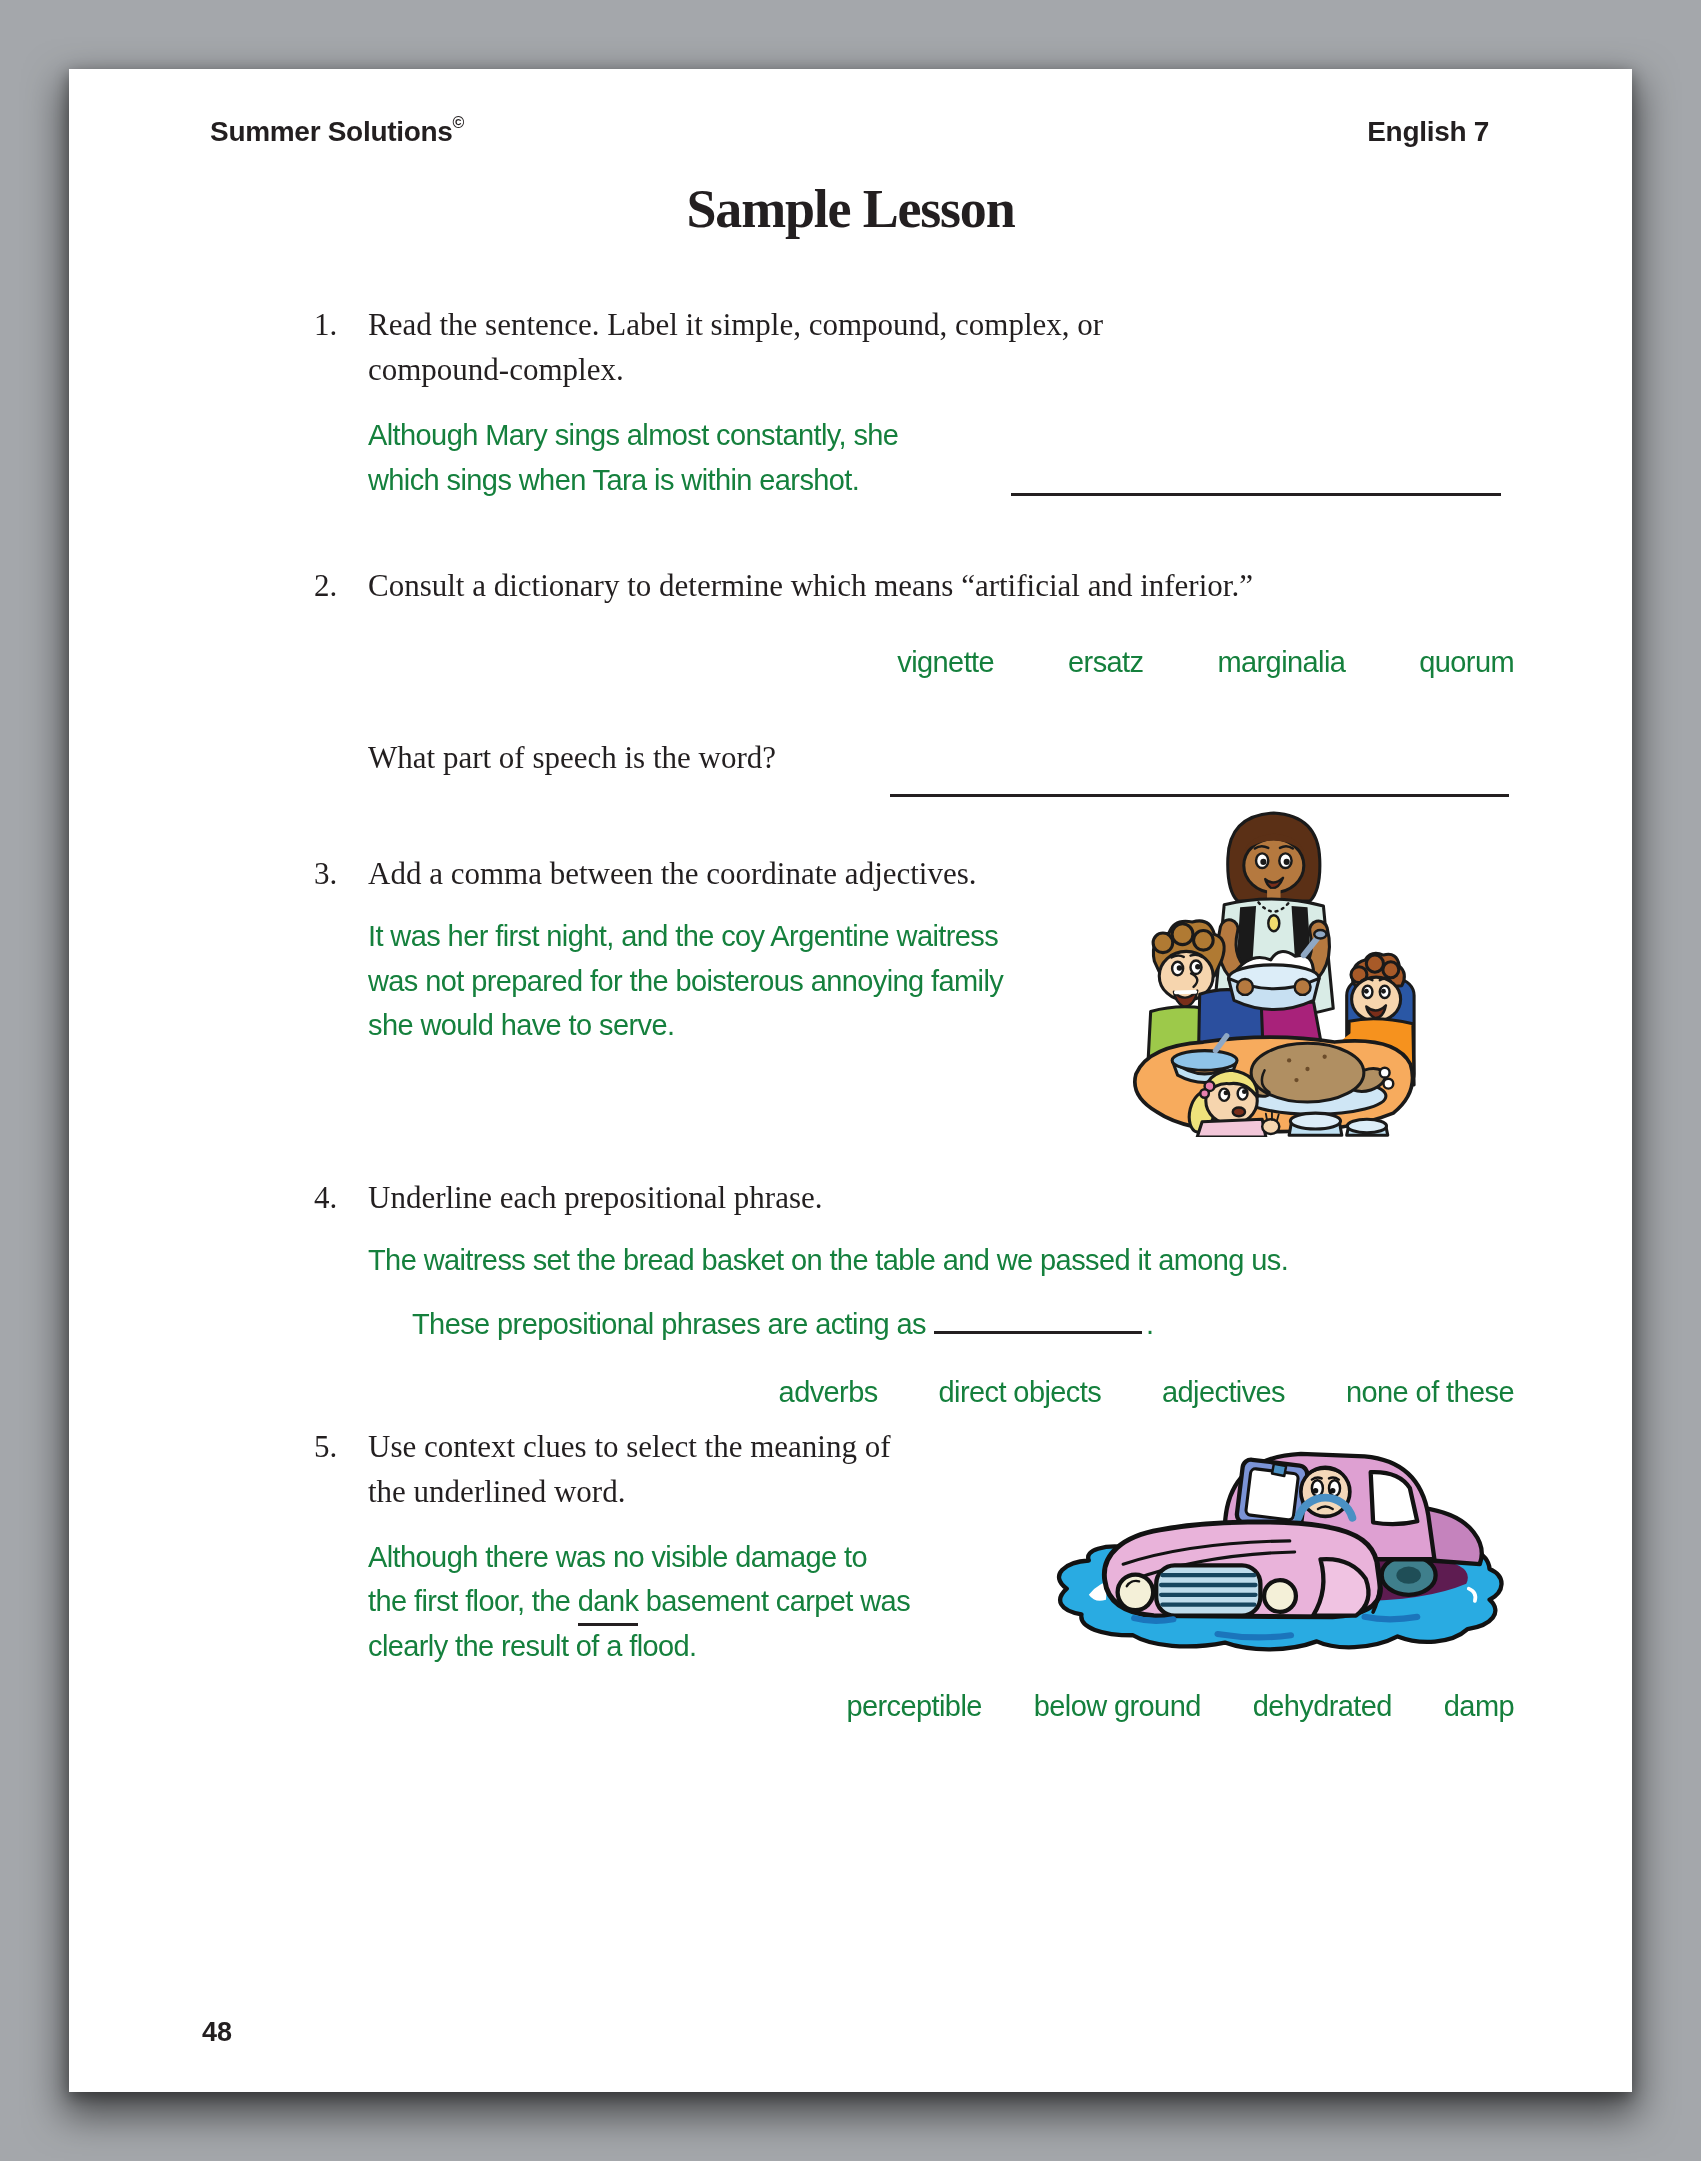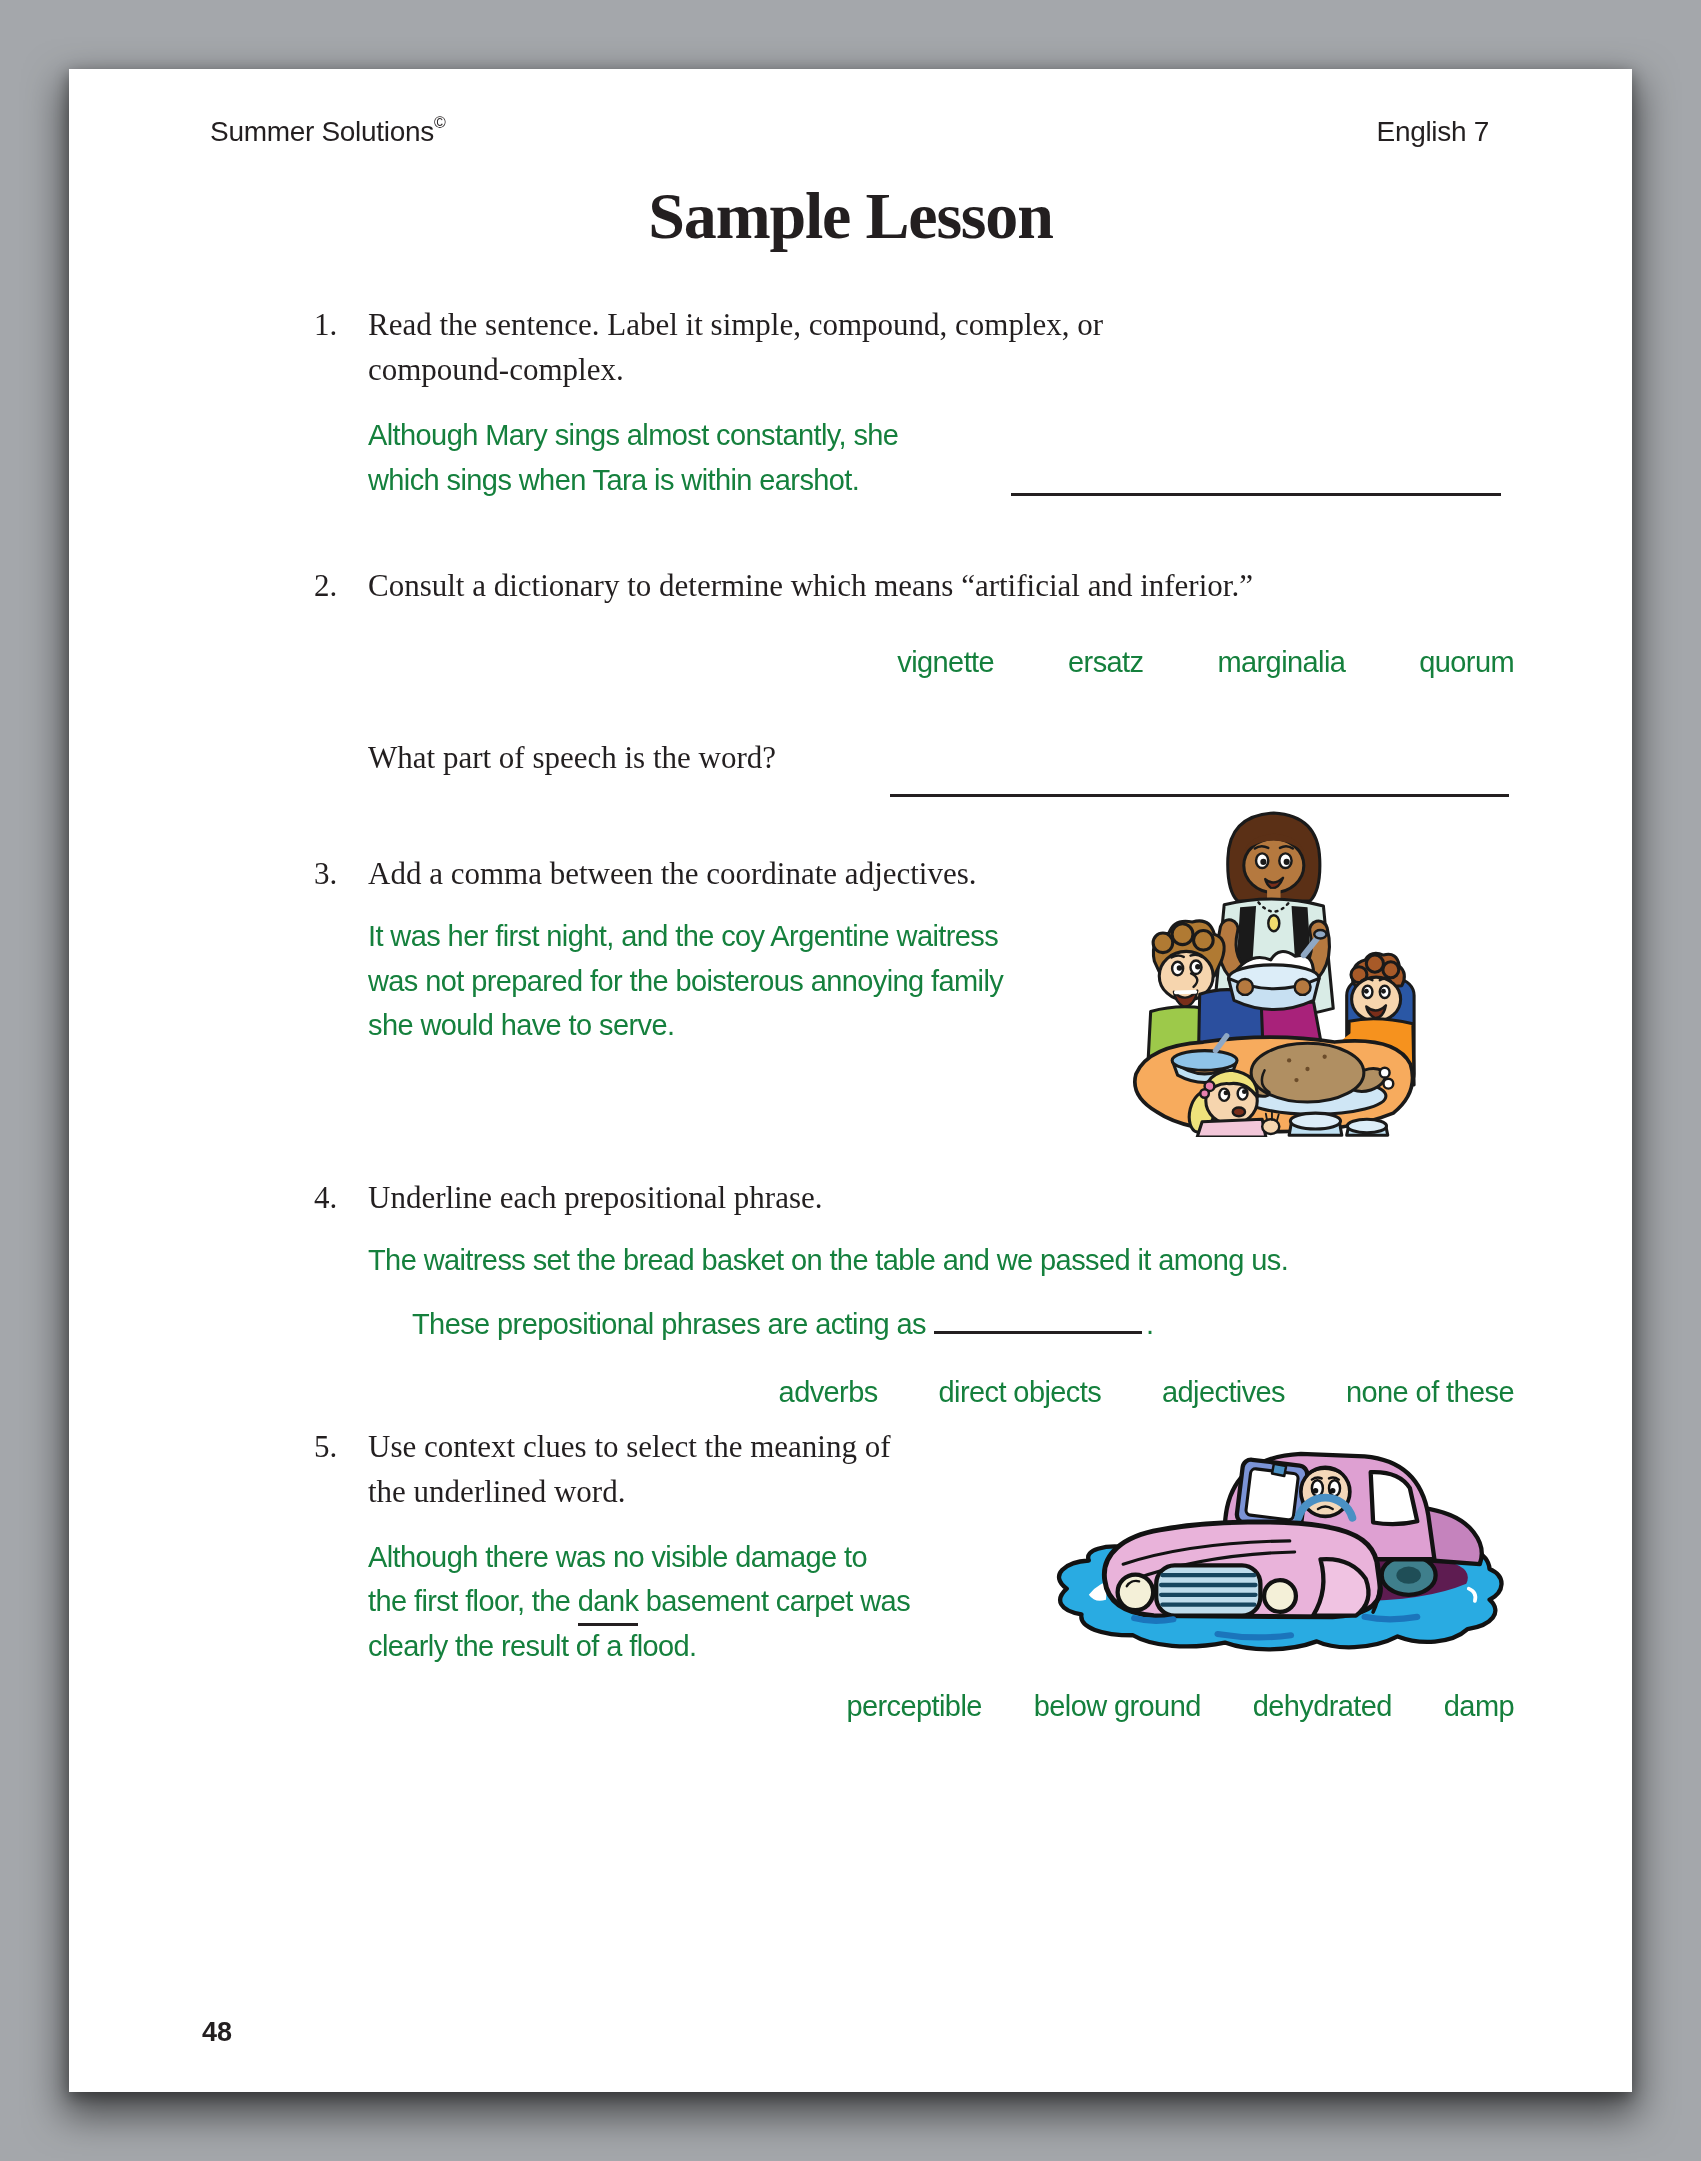--- a/index.html
+++ b/index.html
@@ -34,36 +34,36 @@
   }
   .sans {
     font-family: "Liberation Sans", sans-serif;
     font-size: 29px;
     letter-spacing: -0.6px;
     line-height: 1;
     color: #15803d;
   }
   .header-text {
     font-family: "Liberation Sans", sans-serif;
-    font-weight: normal;
+    font-weight: bold;
     font-size: 28px;
     letter-spacing: -0.3px;
   }
   .header-text sup {
     font-size: 16px;
     position: relative;
     top: -2.5px;
   }
   .title {
     left: 0; top: 109px;
     width: 1563px;
     text-align: center;
     font-family: "Liberation Serif", serif;
     font-weight: bold;
-    font-size: 66px;
+    font-size: 54px;
     letter-spacing: -1.2px;
   }
   .blank-line {
     position: absolute;
     border-top: 3.1px solid #231f20;
     height: 0;
   }
   .inline-blank {
     display: inline-block;
     width: 208px;

